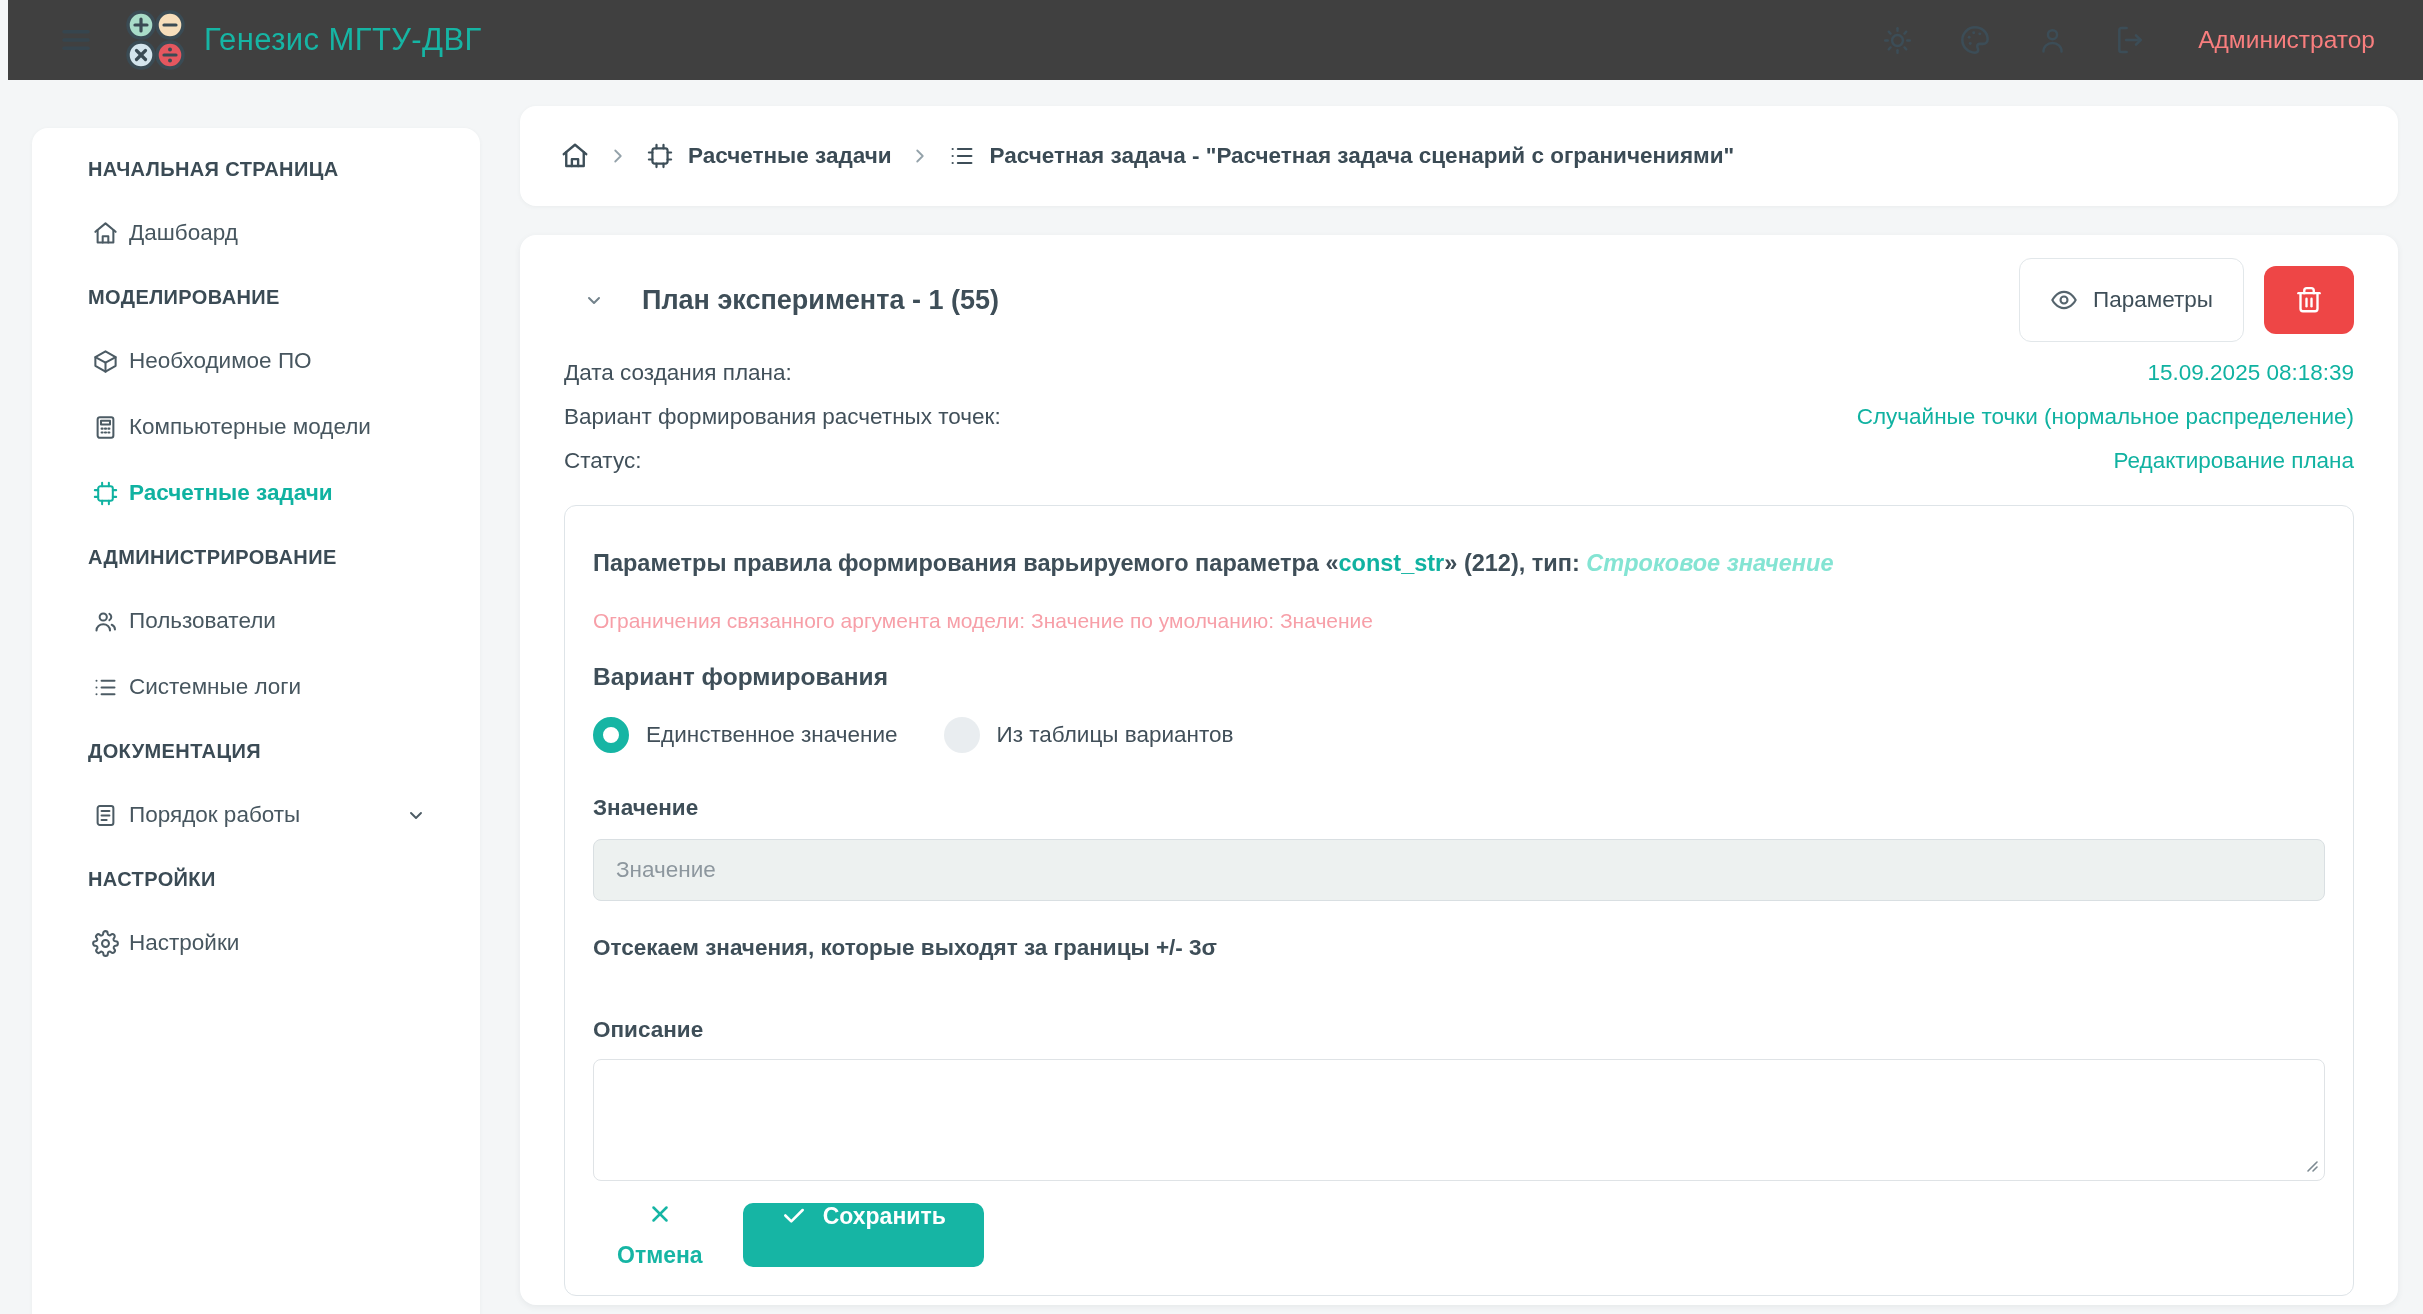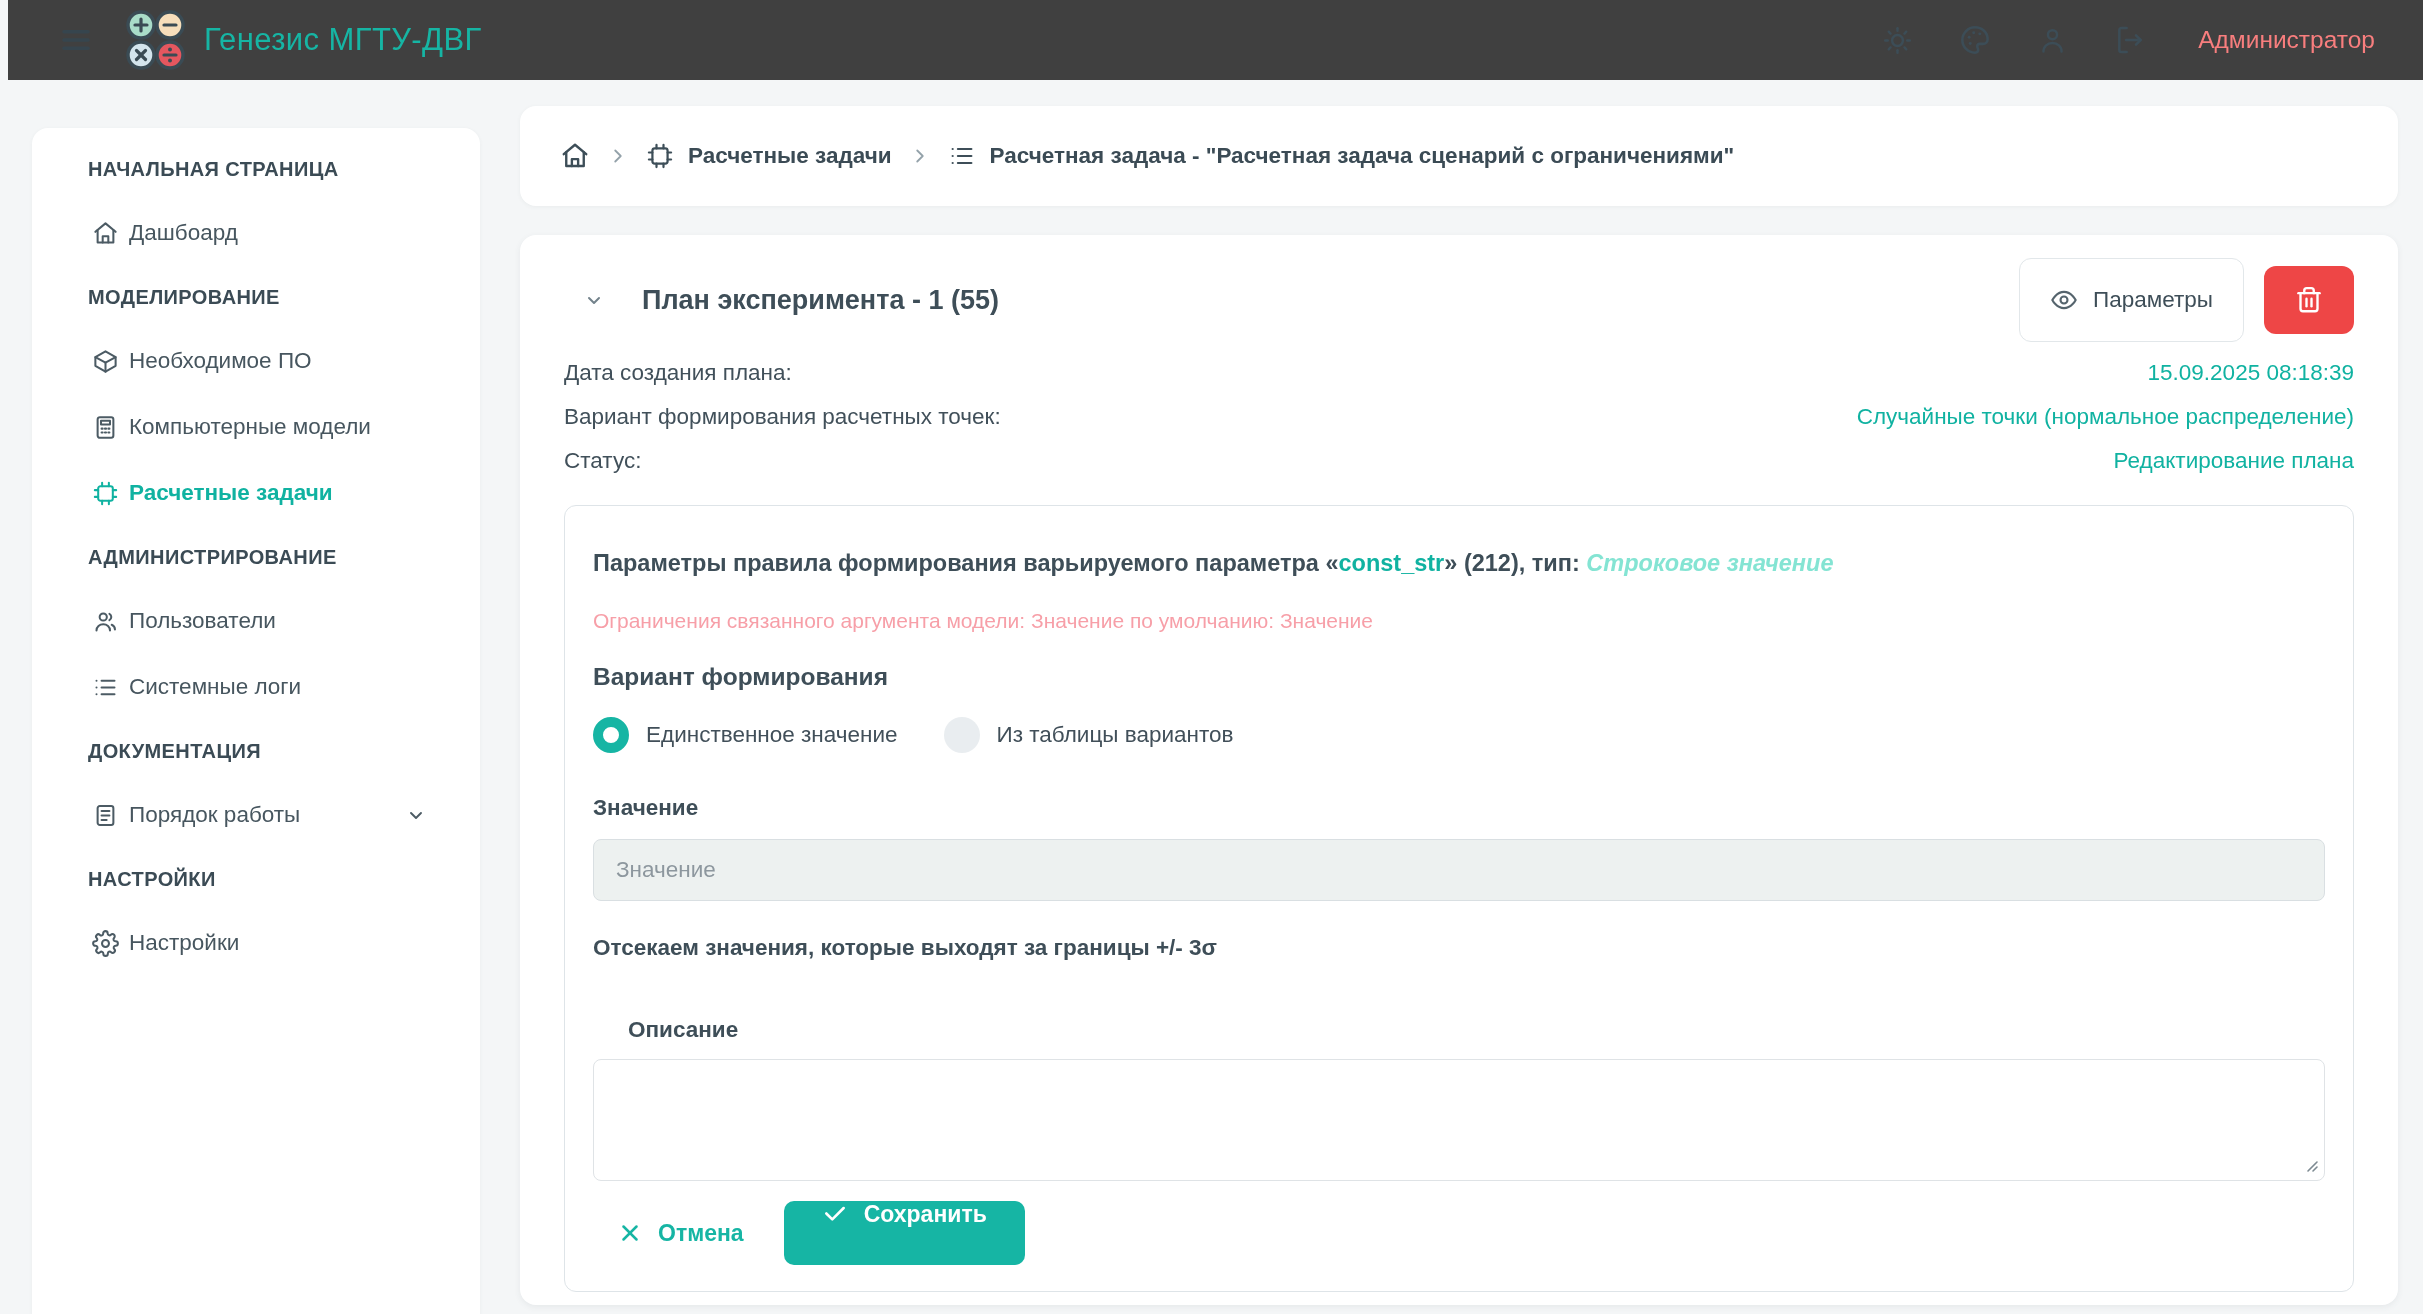--- a/index.html
+++ b/index.html
@@ -79,28 +79,28 @@
   .radio-opt{display:flex; align-items:center; gap:17px; cursor:pointer;}
   .radio-dot{width:36px; height:36px; border-radius:50%; flex:none;}
   .radio-dot.on{border:10px solid var(--accent); background:#fff;}
   .radio-dot.off{background:#e9edf0;}
   .radio-label{font-size:22.5px; color:#414f59;}
   .field-label{margin-top:42px; font-size:22.5px; font-weight:700; color:#3e4e58;}
   .text-input{margin-top:18px; width:100%; height:62px; background:#edf1f0; border:1px solid #d9dfe2;
     border-radius:8px; padding:0 22px; font-size:22.5px; color:#3e4e58; font-family:"Liberation Sans",sans-serif;}
   .text-input::placeholder{color:#8d979e;}
   .sigma{margin-top:34px; font-size:22.5px; font-weight:700; color:#3e4e58;}
-  .desc-label{margin-top:56px;margin-left:35px;}
+  .desc-label{margin-top:56px;}
   .ta-wrap{position:relative; margin-top:16px;}
   .desc-ta{width:100%; height:122px; border:1px solid #dfe3e6; border-radius:8px; resize:none;
     padding:14px 18px; font-size:22px; font-family:"Liberation Sans",sans-serif; color:#3e4e58; display:block;}
   .ta-grip{position:absolute; right:5px; bottom:7px; color:#7d8a92;}
   .actions{margin-top:20px; display:flex; align-items:center;}
   .cancel-btn{display:flex; align-items:center; gap:15px; margin-left:24px; background:none; border:none;
-    color:var(--accent); font-weight:700; font-size:23px; cursor:pointer; font-family:"Liberation Sans",sans-serif;}
+    color:var(--accent); font-weight:700; font-size:23px; cursor:pointer; font-family:"Liberation Sans",sans-serif;flex-direction:column;}
   .save-btn{margin-left:40px; height:64px; padding:0 38px; background:var(--accent); border:none; border-radius:10px;
     display:flex; align-items:flex-start; gap:16px; color:#fff; font-weight:700; font-size:23px; cursor:pointer;
     font-family:"Liberation Sans",sans-serif;}
 </style>
 </head>
 <body>
 
 <div class="header">
   <span class="burger">
     <svg width="36" height="36" viewBox="0 0 24 24" fill="none" stroke="#36454e" stroke-width="2.3" stroke-linecap="round">

